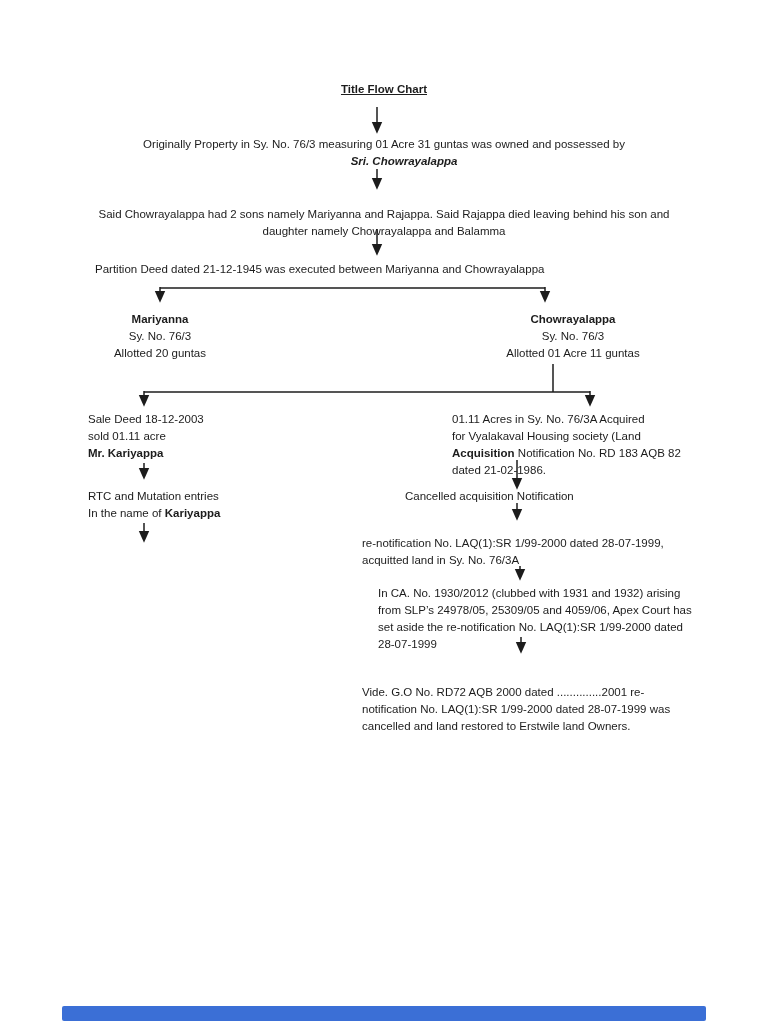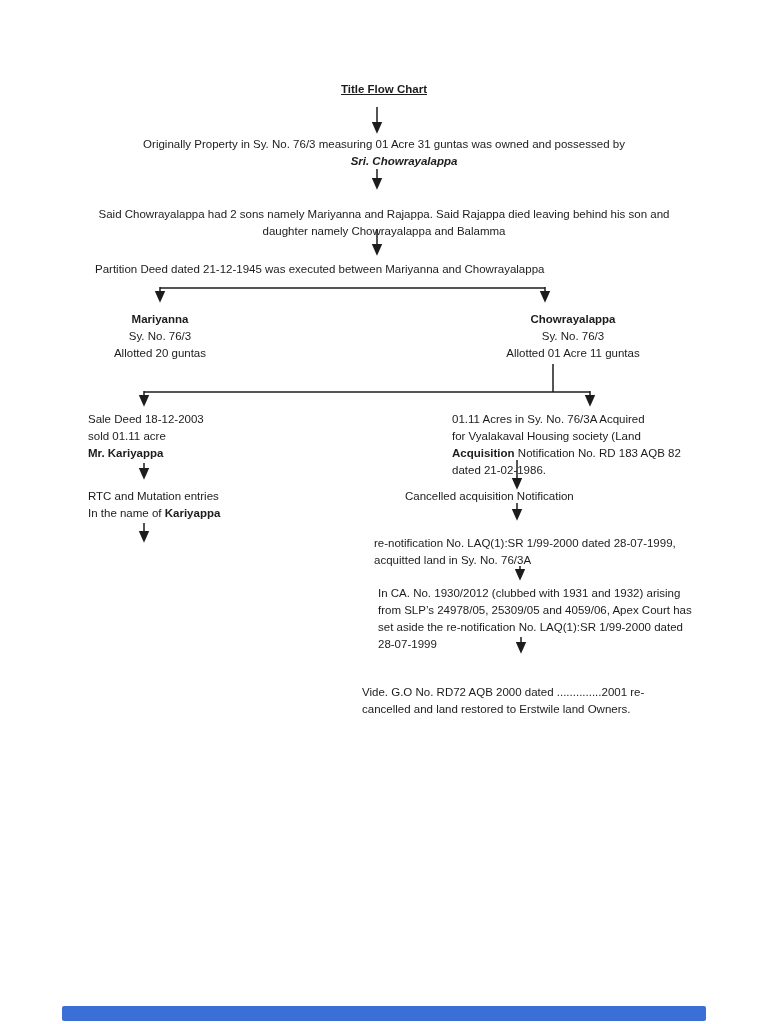--- a/index.html
+++ b/index.html
@@ -90,30 +90,31 @@
 
 <div class="abs" style="left:452px;top:411px;">
   <div class="nowrap">01.11 Acres in Sy. No. 76/3A Acquired</div>
   <div class="nowrap">for Vyalakaval Housing society (Land</div>
   <div class="nowrap"><span class="b">Acquisition</span><span> Notification No.  RD 183 AQB 82</span></div>
   <div class="nowrap">dated 21-02-1986.</div>
 </div>
 
 <div class="abs nowrap" style="left:405px;top:488px;">Cancelled acquisition Notification</div>
 
-<div class="abs" style="left:362px;top:535px;margin-left:12px;">
+<div class="abs" style="left:362px;top:535px;">
   <div class="nowrap">re-notification No.  LAQ(1):SR 1/99-2000  dated 28-07-1999,</div>
   <div class="nowrap">acquitted land in Sy. No. 76/3A</div>
 </div>
 
 <div class="abs" style="left:362px;top:585px;margin-left:16px;">
   <div class="nowrap">In CA. No. 1930/2012 (clubbed with 1931 and 1932) arising</div>
   <div class="nowrap">from SLP’s 24978/05, 25309/05 and 4059/06, Apex Court has</div>
   <div class="nowrap">set aside the re-notification No.  LAQ(1):SR 1/99-2000 dated</div>
   <div class="nowrap">28-07-1999</div>
 </div>
 
 <div class="abs" style="left:362px;top:684px;">
   <div class="nowrap">Vide. G.O No. RD72 AQB 2000 dated ..............2001 re-</div>
+  <div class="nowrap">notification No.  LAQ(1):SR 1/99-2000 dated 28-07-1999 was</div>
   <div class="nowrap">cancelled and land restored to Erstwile land Owners.</div>
 </div>
 
 <div class="bluebar" style="background: rgb(59, 111, 214);"></div>
 
 </body></html>

